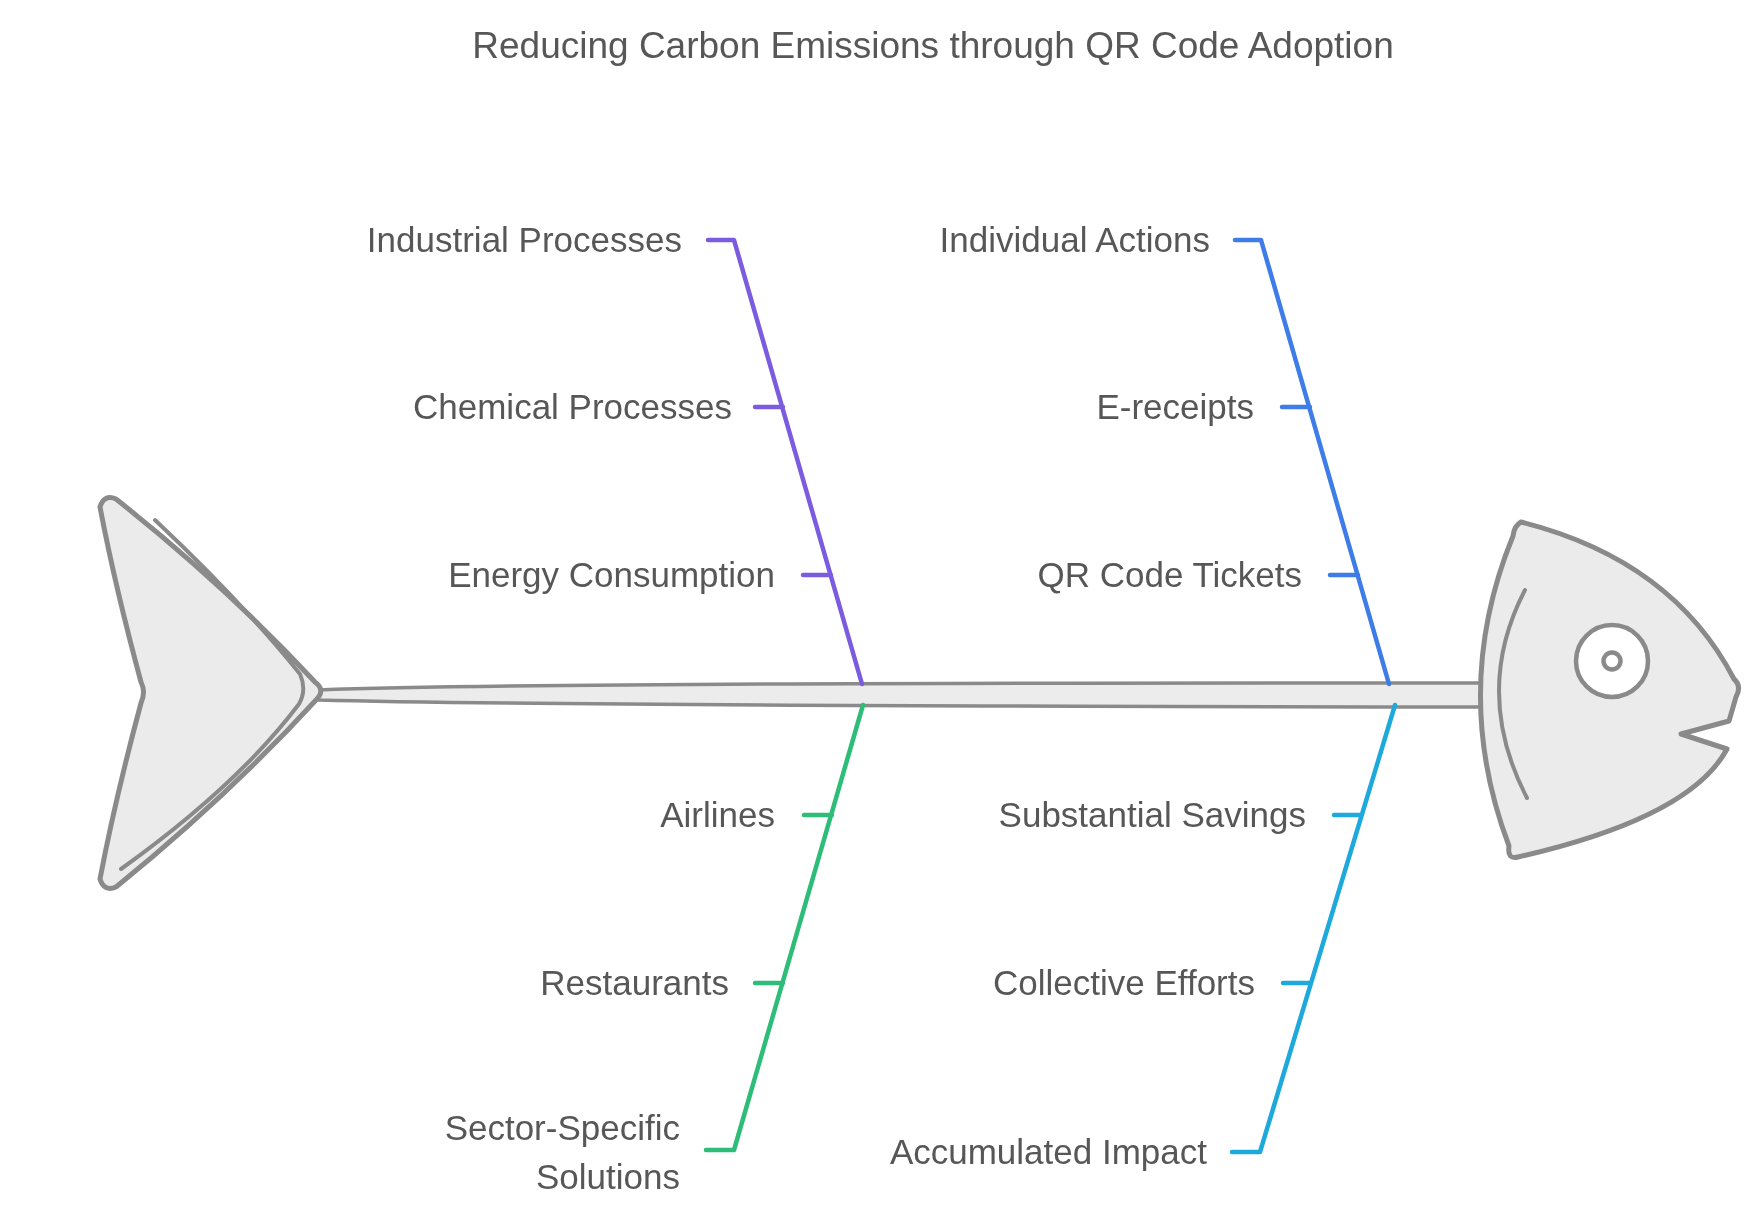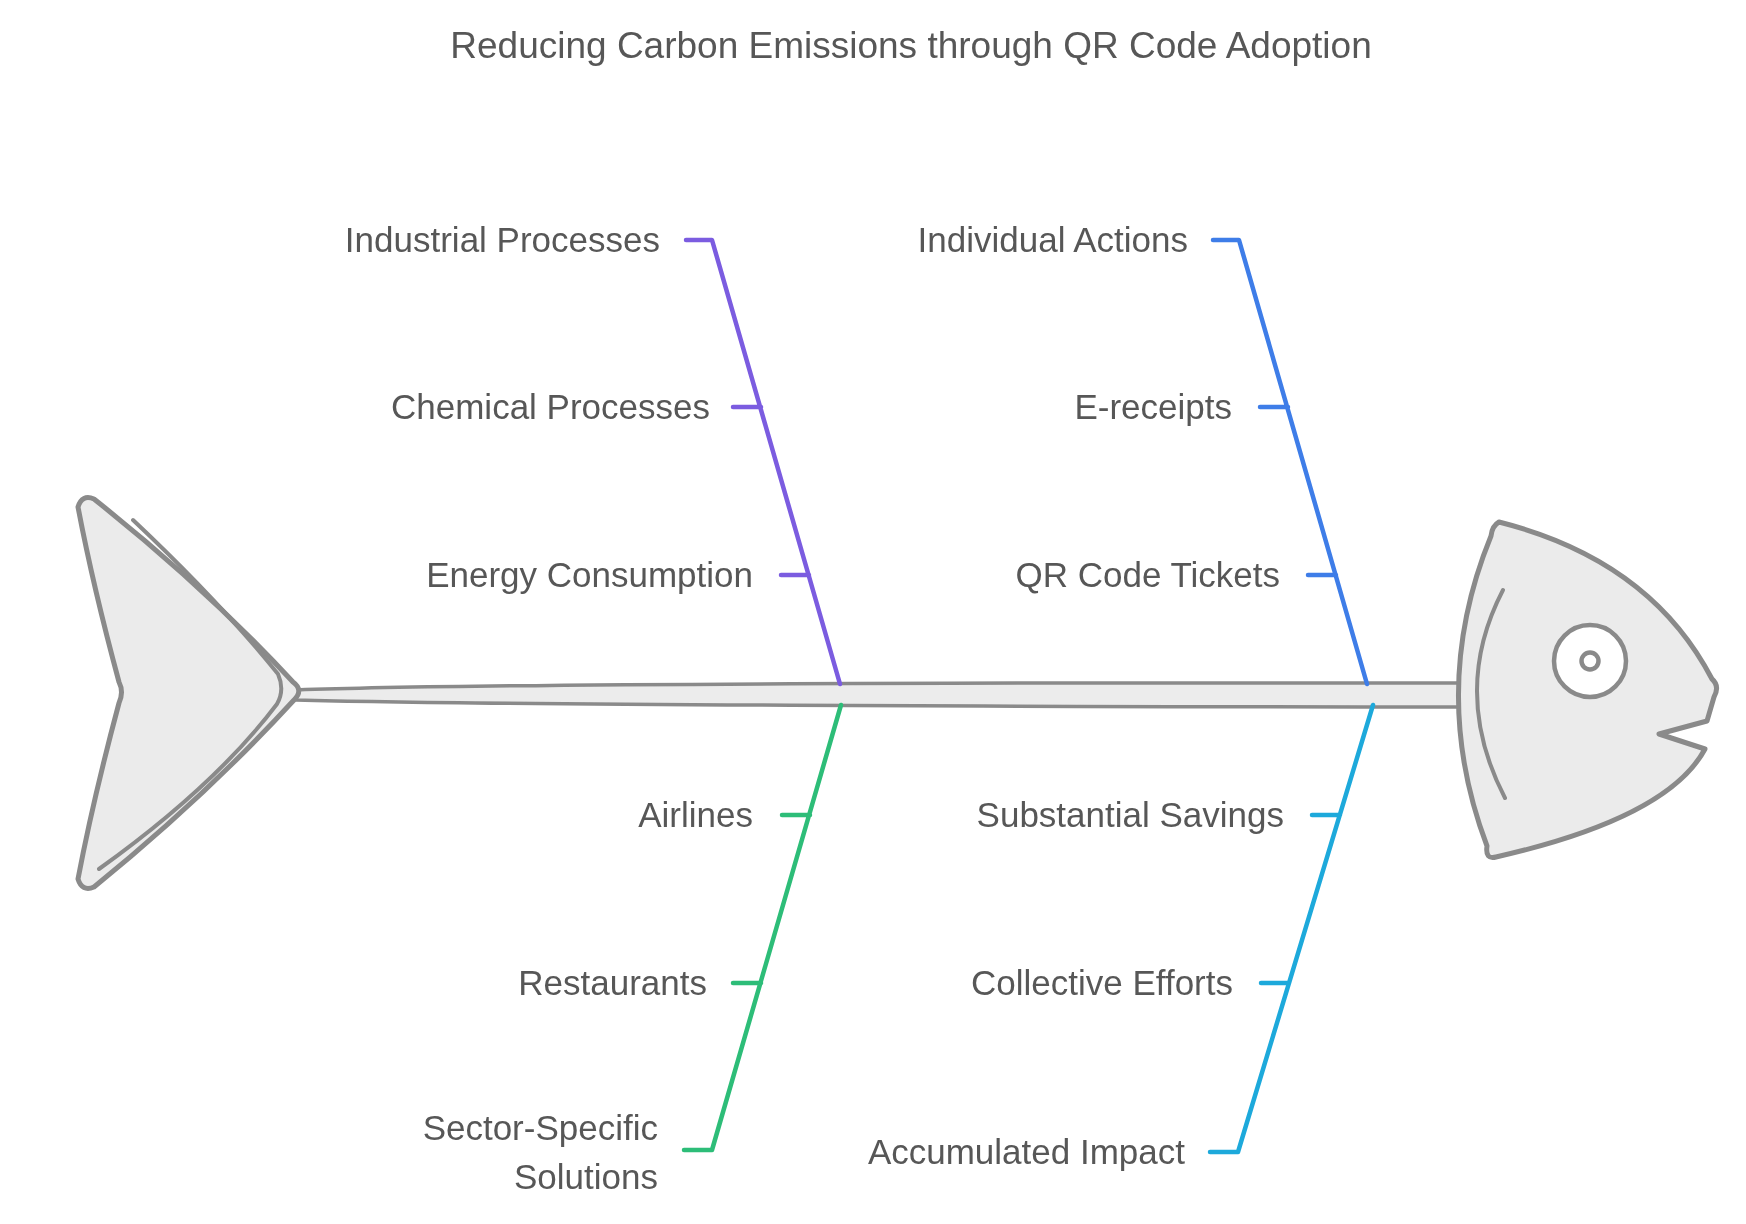--- a/index.html
+++ b/index.html
@@ -8,20 +8,21 @@
     background: #ffffff;
     width: 1746px;
     height: 1224px;
     overflow: hidden;
   }
   .stage {
     position: relative;
     width: 1558px;
     height: 1224px;
     font-family: "Liberation Sans", "DejaVu Sans", sans-serif;
+    margin-left: 22px;
   }
   svg { display: block; }
   text {
     font-family: "Liberation Sans", "DejaVu Sans", sans-serif;
   }
   .diagram-title {
     font-size: 37px;
     fill: #575757;
   }
   .lbl {

